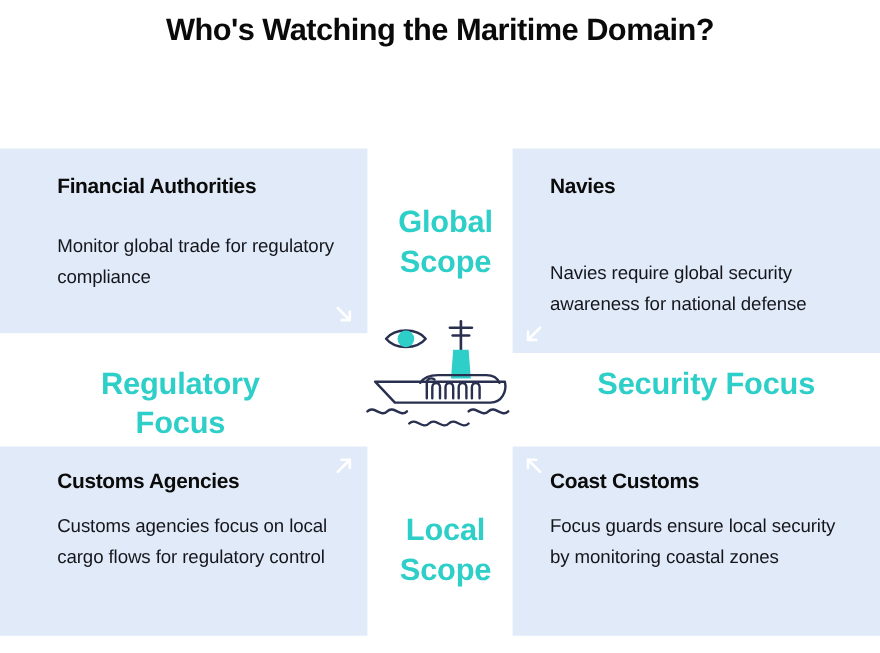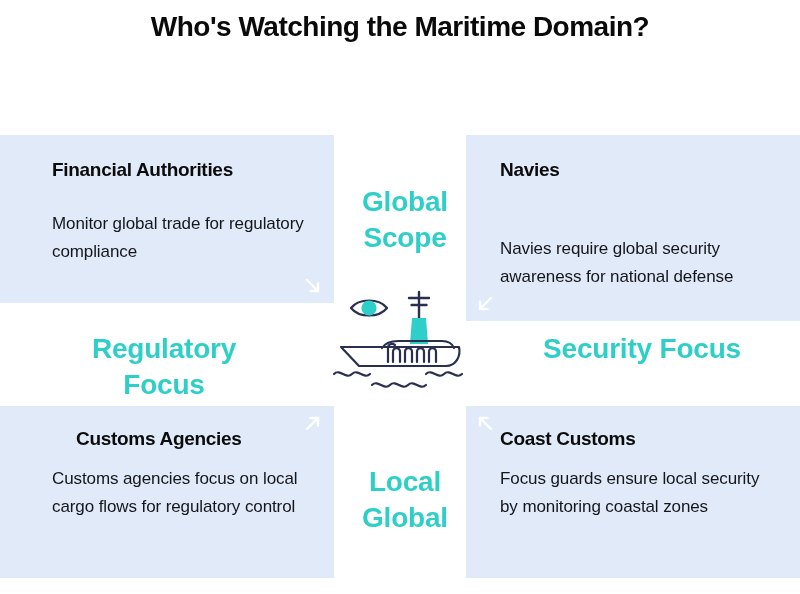--- a/index.html
+++ b/index.html
@@ -74,21 +74,21 @@
   #card-navies .card-desc  { left: 34px; top: 61px; width: 250px; margin-top: 39px; }
 
   
   #card-customs {
     left: -40px;
     top: 406px;
     width: 374px;
     height: 172px;
     border-radius: 0 0 0 36px;
   }
-  #card-customs .card-title { left: 92px; top: 22px; margin-left: 24px; }
+  #card-customs .card-title { left: 92px; top: 22px; }
   #card-customs .card-desc  { left: 92px; top: 59px; width: 262px; }
 
   
   #card-coast {
     left: 466px;
     top: 406px;
     width: 374px;
     height: 172px;
     border-radius: 0 0 36px 0;
   }
@@ -184,21 +184,21 @@
       <g fill="none" stroke="#ffffff" stroke-width="2.4" stroke-linecap="round" stroke-linejoin="round">
         <path d="M19 19 L8 8"></path>
         <path d="M15.5 8 L8 8 L8 15.5"></path>
       </g>
     </svg>
   </div>
 </div>
 
 <div class="axis-label" id="axis-global">Global Scope</div>
 
-<div class="axis-label" id="axis-local">Local Global</div>
+<div class="axis-label" id="axis-local">Local Scope</div>
 
 <div class="axis-label" id="axis-regulatory">Regulatory Focus</div>
 
 <div class="axis-label" id="axis-security">Security Focus</div>
 
 <div id="center-icon">
   <svg viewBox="0 0 150 105" aria-hidden="true">
 
     <g>
       <path d="M21 22 C29 12, 49 12, 57 22 C49 32, 29 32, 21 22 Z" fill="none" stroke="#29304f" stroke-width="2.2" stroke-linejoin="round"></path>

